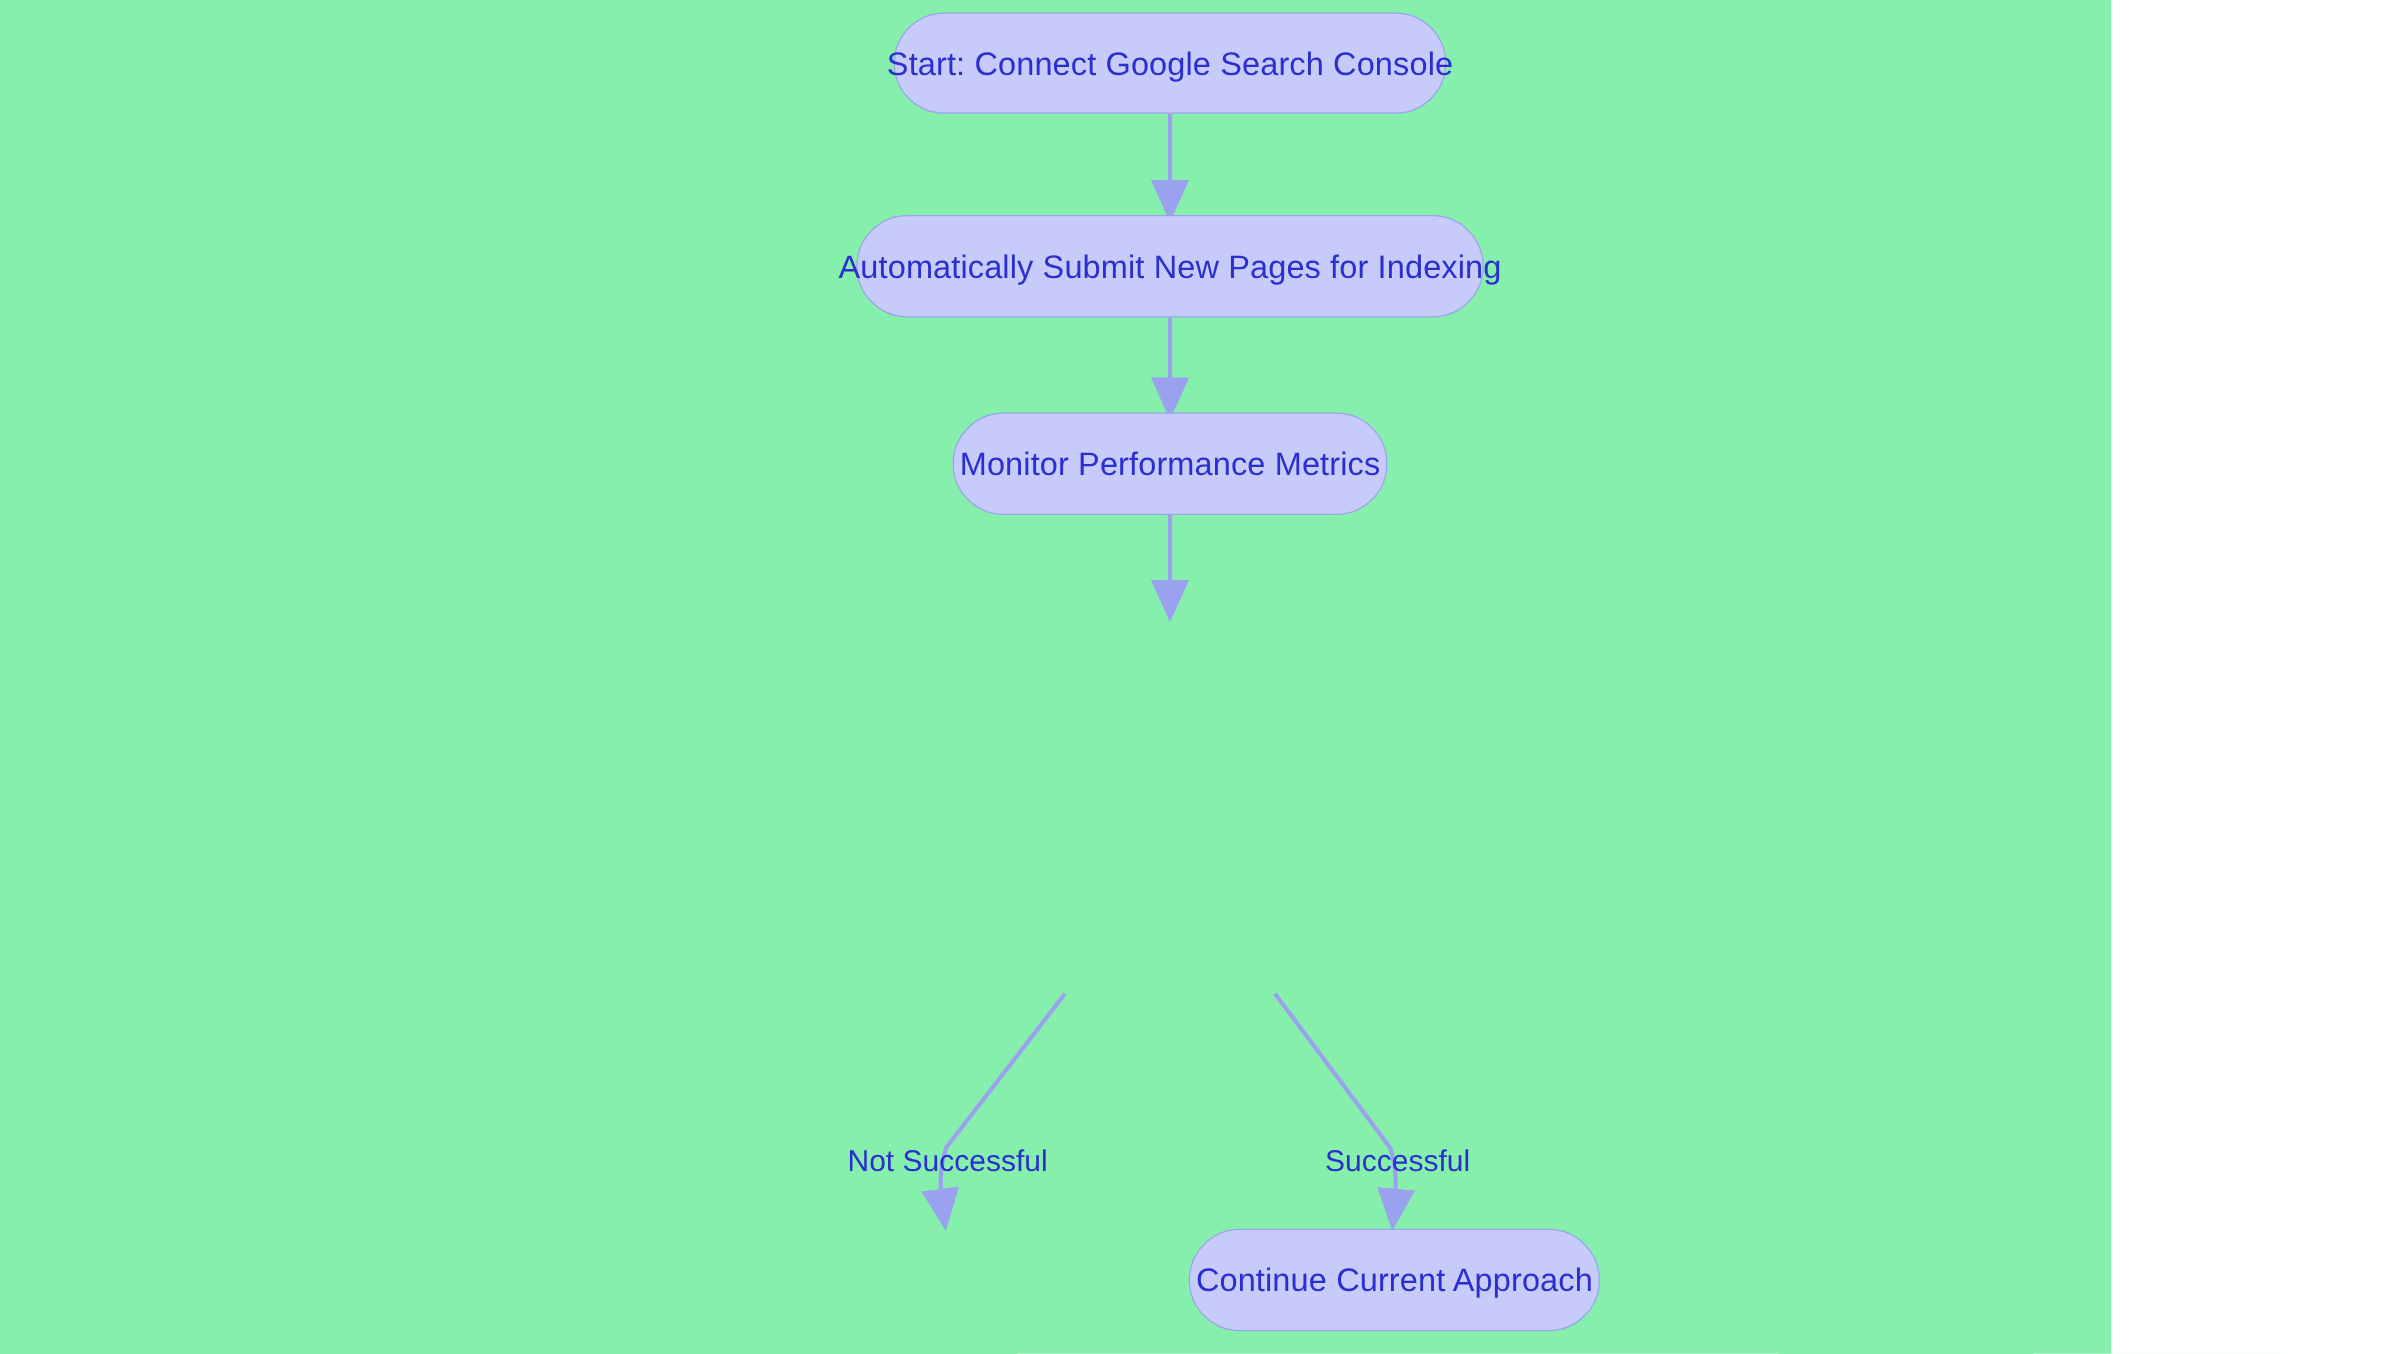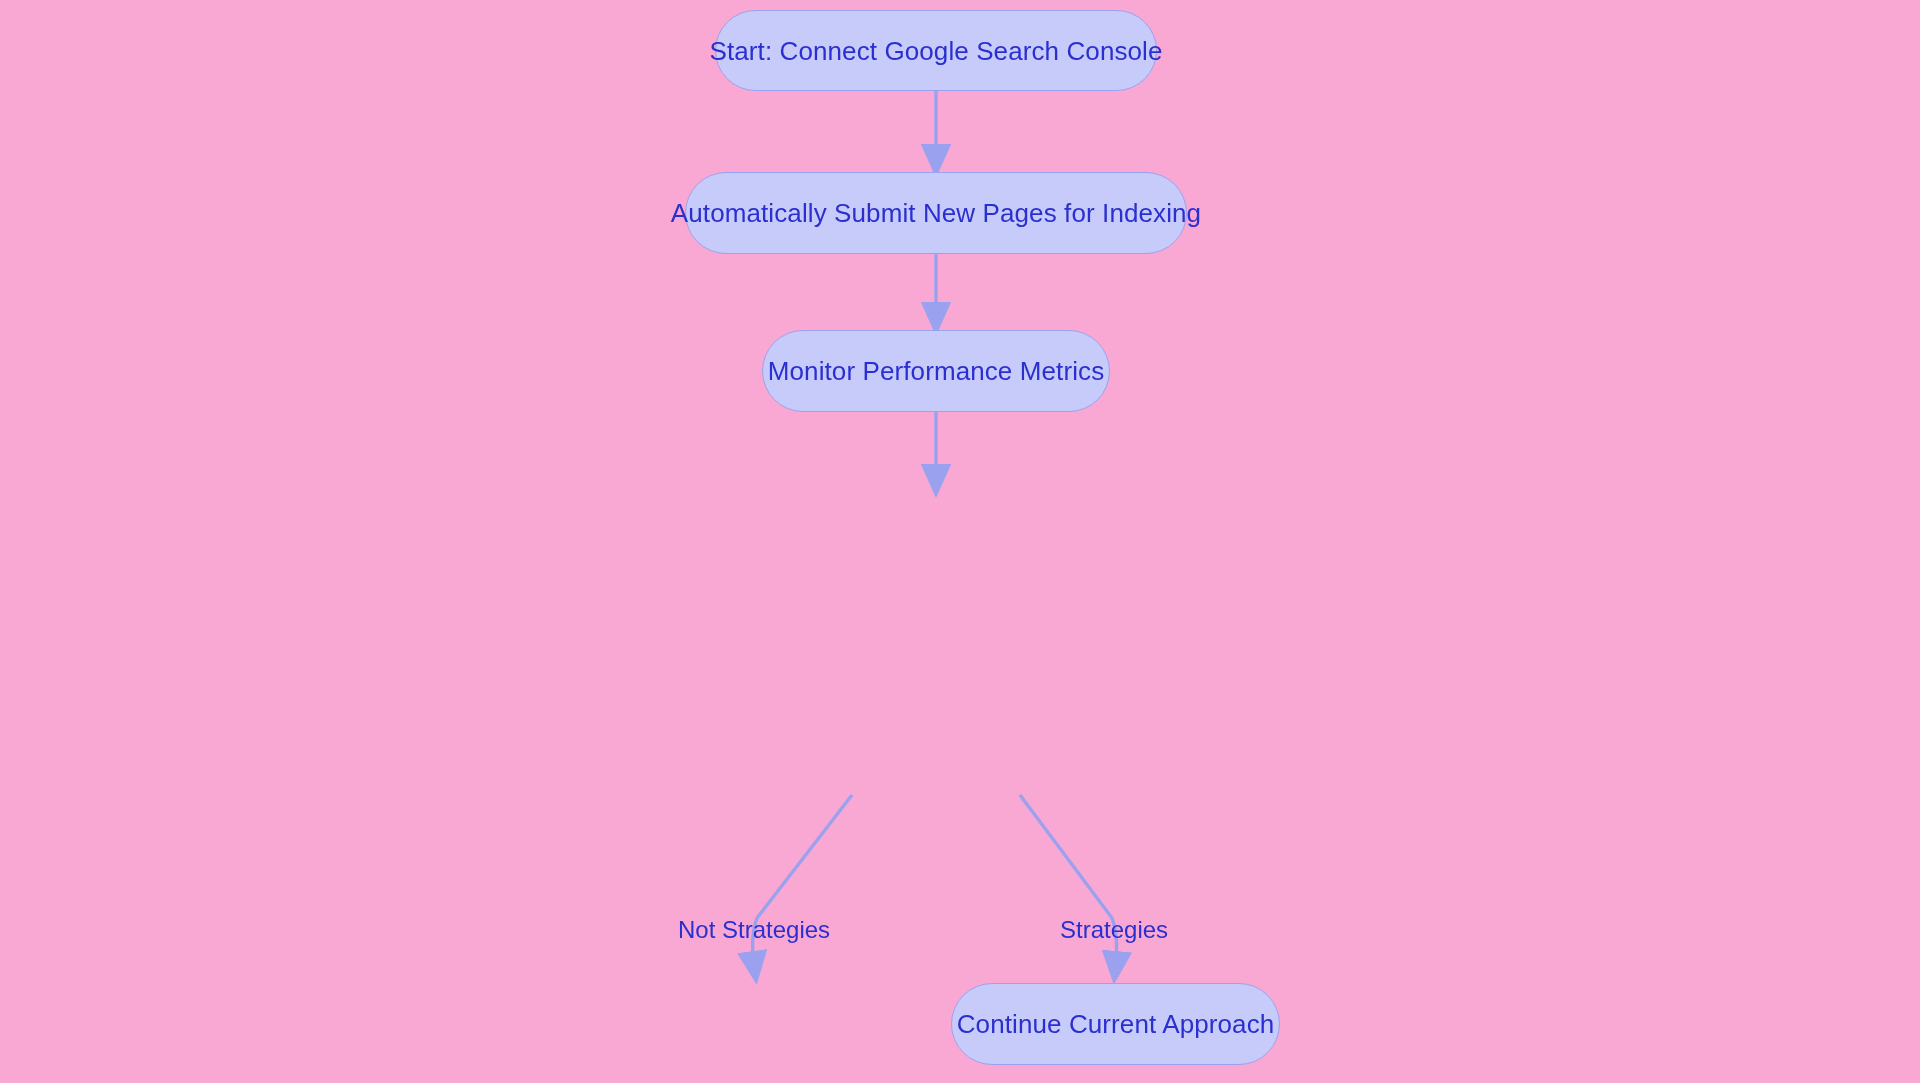--- a/index.html
+++ b/index.html
@@ -8,23 +8,23 @@
     background: #ffffff;
   }
   body {
     width: 1920px;
     height: 1083px;
     overflow: hidden;
     font-family: "Liberation Sans", "DejaVu Sans", sans-serif;
   }
   #flowchart-canvas {
     position: relative;
-    width: 1920px;
+    width: 1689px;
     height: 1083px;
-    background: #f9a8d4;
+    background: #86efac;
   }
   #edge-layer {
     position: absolute;
     left: 0;
     top: 0;
     width: 1920px;
     height: 1083px;
     pointer-events: none;
   }
   .node {
@@ -111,22 +111,22 @@
 
   <div class="node terminal" style="left:762px; top:330px; width:348px; height:82px;">
     <span class="node-label">Monitor Performance Metrics</span>
   </div>
 
   <div class="node terminal" style="left:685px; top:172px; width:502px; height:82px;">
     <span class="node-label">Automatically Submit New Pages for Indexing</span>
   </div>
 
 
-  <span class="edge-label" style="left:678px; top:918px;">Not Strategies</span>
+  <span class="edge-label" style="left:678px; top:918px;">Not Successful</span>
 
-  <span class="edge-label" style="left:1060px; top:918px;">Strategies</span>
+  <span class="edge-label" style="left:1060px; top:918px;">Successful</span>
 
 
   <div class="node terminal" style="left:951px; top:983px; width:329px; height:82px;">
     <span class="node-label">Continue Current Approach</span>
   </div>
 
 </div>
 
 </body></html>

